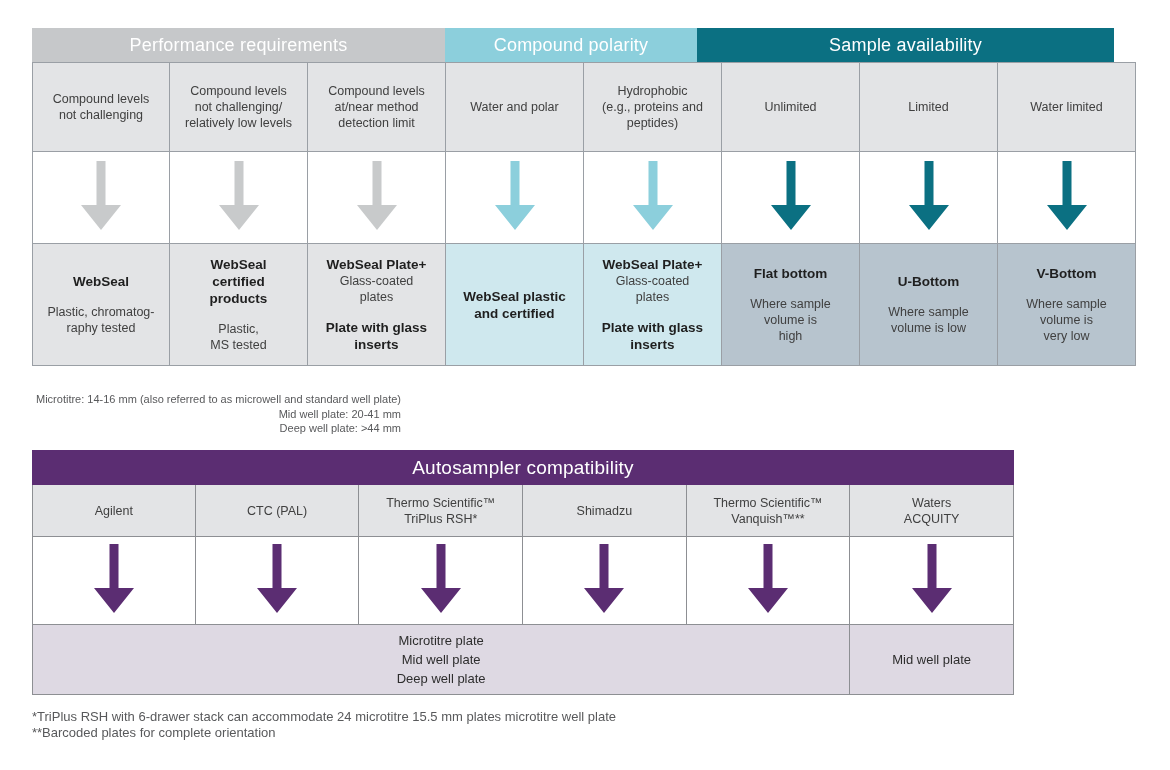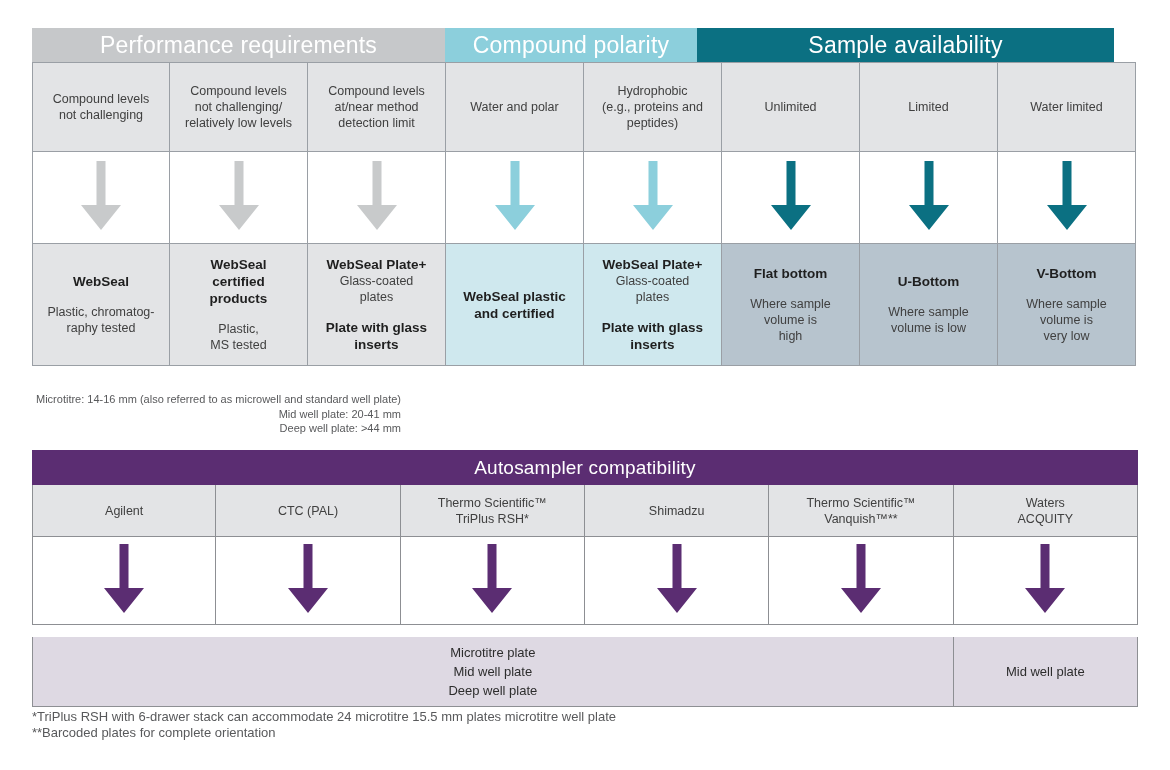--- a/index.html
+++ b/index.html
@@ -10,21 +10,21 @@
     color:#3c3c3c;
     -webkit-font-smoothing:antialiased;
   }
   .page{position:relative;width:1170px;height:770px;}
 
   
   .t1{position:absolute;left:32px;top:28px;width:1106px;}
   .t1-headrow{display:flex;height:34px;}
   .t1-head{
     display:flex;align-items:center;justify-content:center;
-    color:#ffffff;font-size:23px;letter-spacing:.2px;font-weight:400;
+    color:#ffffff;font-size:18px;letter-spacing:.2px;font-weight:400;
   }
   .t1-head.grey{background:#c6c8ca;width:413px;}
   .t1-head.ltteal{background:#8ccfdc;width:252px;}
   .t1-head.dkteal{background:#0b7082;width:417px;}
 
   .t1-row2{display:flex;height:90px;}
   .t1-row3{display:flex;height:92px;}
   .t1-row4{display:flex;height:122px;}
 
   .cell{
@@ -57,29 +57,29 @@
   .gap{height:14px;}
 
   
   .arrow{display:block;}
 
   
   .fn1{position:absolute;left:36px;top:392px;font-size:11px;line-height:14.5px;color:#58595b;text-align:right;}
   .fn2{position:absolute;left:32px;top:709px;font-size:13px;line-height:16px;color:#58595b;}
 
   
-  .t2{position:absolute;left:32px;top:450px;width:1106px;}
+  .t2{position:absolute;left:32px;top:450px;width:982px;}
   .t2-head{
     height:35px;background:#5b2d72;color:#fff;
     display:flex;align-items:center;justify-content:center;
     font-size:19px;letter-spacing:.2px;
   }
   .t2-row2{display:flex;height:52px;}
   .t2-row3{display:flex;height:88px;}
-  .t2-row4{display:flex;height:70px;margin-top:12px;}
+  .t2-row4{display:flex;height:70px;}
   .c2{
     box-sizing:border-box;width:184.33px;
     display:flex;align-items:center;justify-content:center;text-align:center;
     font-size:12.5px;line-height:16px;color:#404040;
     border-right:1px solid #8d8f93;
   }
   .t2-row2 .c2{background:#e3e4e6;border-bottom:1px solid #8d8f93;}
   .t2-row2 .c2:first-child{border-left:1px solid #8d8f93;align-items:center;}
   .t2-row3 .c2{background:#ffffff;border-bottom:1px solid #8d8f93;}
   .t2-row3 .c2:first-child{border-left:1px solid #8d8f93;}

